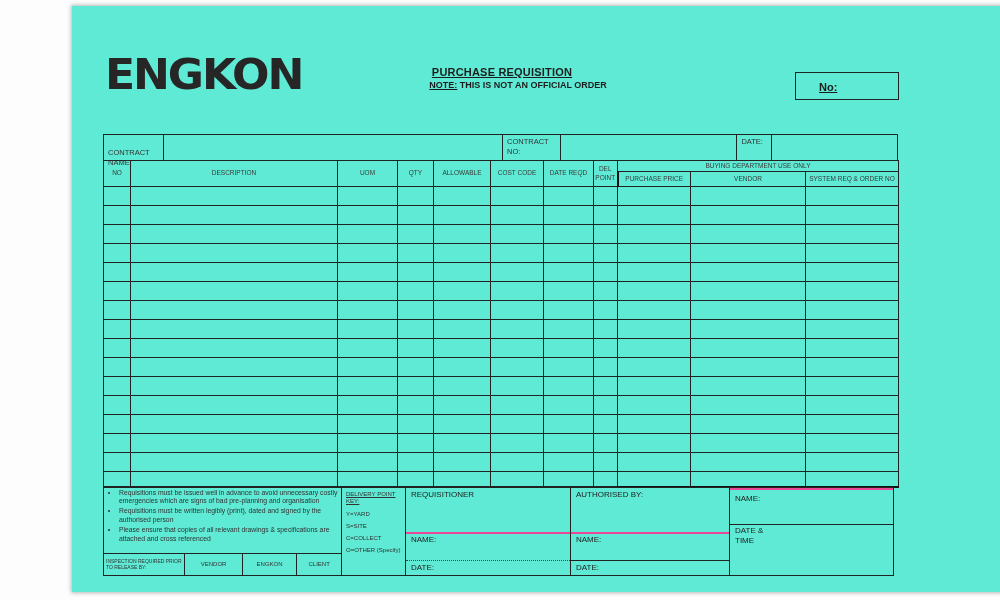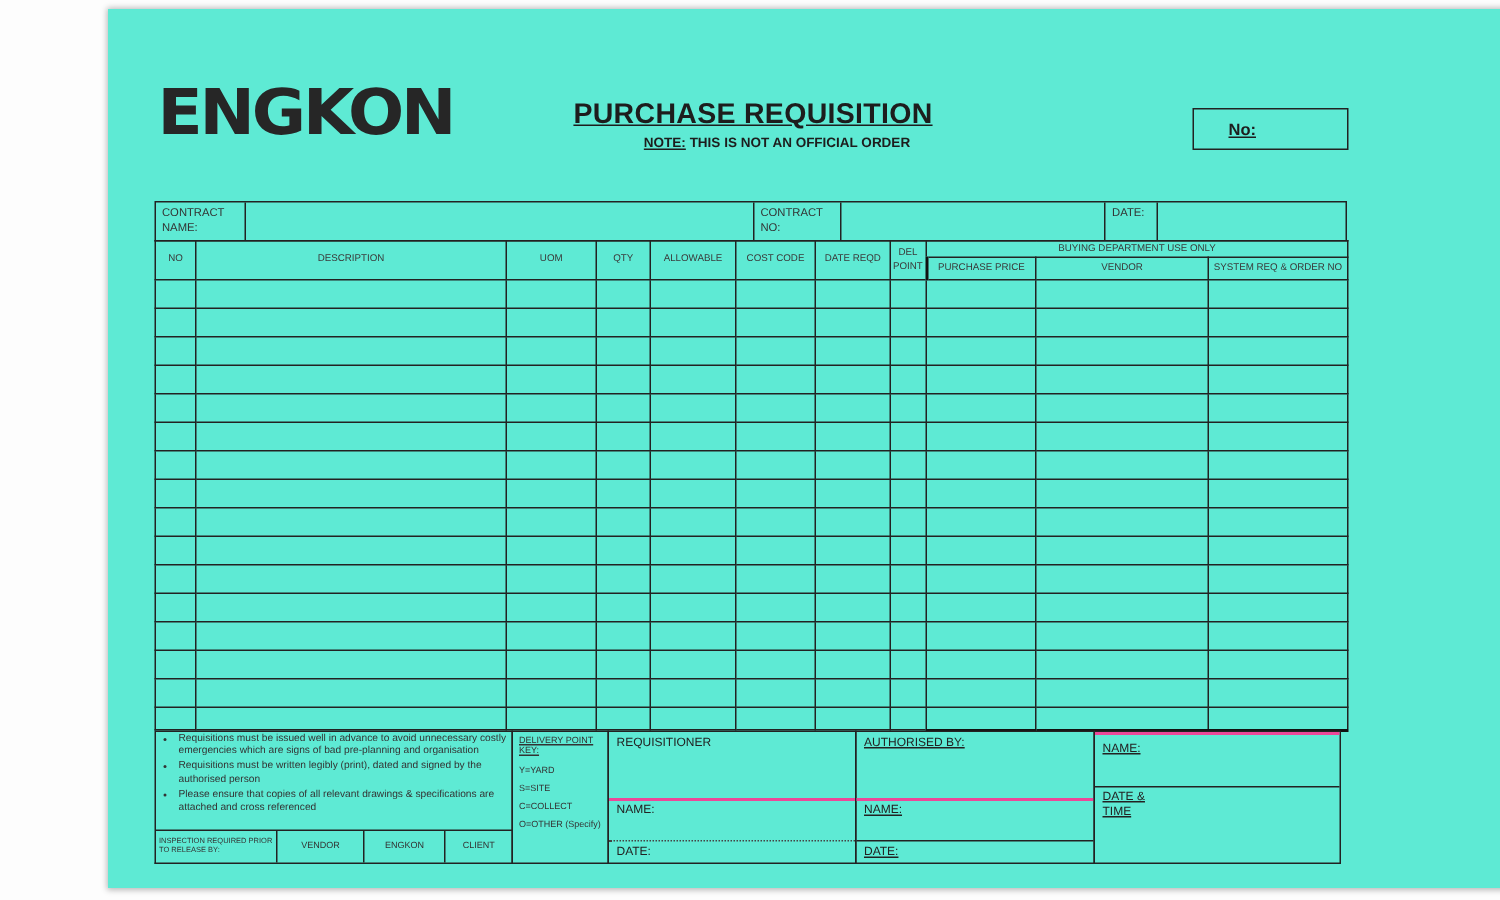--- a/index.html
+++ b/index.html
@@ -4,31 +4,31 @@
 <style>
   html,body{margin:0;padding:0;background:#fdfdfd;width:1000px;height:600px;overflow:hidden;
     font-family:"Liberation Sans","DejaVu Sans",sans-serif;color:#2b2b2b;}
   .page{position:absolute;left:72px;top:6px;width:970px;height:586px;background:#5eead4;
     box-shadow:0 0 4px 1px rgba(0,0,0,0.28);}
   
   .logo{position:absolute;left:33px;top:44px;font-size:42px;font-weight:900;
     letter-spacing:-2px;color:#262626;font-family:"DejaVu Sans","Liberation Sans",sans-serif;
     transform:scale(1.05,1.0);transform-origin:left top;}
   .title-block{position:absolute;left:260px;top:60px;width:340px;text-align:center;}
-  .main-title{font-size:19px;font-weight:bold;text-decoration:underline;letter-spacing:0.2px;color:#1d1d1d;}
+  .main-title{font-size:11px;font-weight:bold;text-decoration:underline;letter-spacing:0.2px;color:#1d1d1d;}
   .note-line{font-size:9px;font-weight:bold;margin-top:2px;color:#1d1d1d;}
   .note-label{text-decoration:underline;margin-left:32px;}
   .no-box{position:absolute;left:723px;top:66px;width:104px;height:28px;border:1.5px solid #222;
     box-sizing:border-box;padding:4px 0 0 7px;}
   .no-label{font-size:11px;font-weight:bold;text-decoration:underline;color:#1d1d1d;margin-left:16px;}
   
   .formwrap{position:absolute;left:31px;top:128px;width:795px;}
   .contract-row{display:flex;height:27px;border:1px solid #222;box-sizing:border-box;}
   .contract-row>div{box-sizing:border-box;border-left:1px solid #222;height:100%;}
-  .contract-row>div:first-child{border-left:none;}
+  .contract-row>div:first-child{border-left:none;margin-top:11px;}
   .c-label{font-size:7.5px;color:#333;padding:2px 0 0 4px;line-height:1.3;}
   
   table.grid{border-collapse:collapse;table-layout:fixed;width:795px;margin-top:-1px;}
   table.grid th,table.grid td{border:1px solid #222;padding:0;box-sizing:border-box;}
   table.grid th{font-size:6.5px;font-weight:normal;color:#3a3a3a;line-height:1.25;text-align:center;}
   th.buybar{height:11px;font-size:6px;border-left:2px solid #111;border-top:2px solid #111;}
   th.buycol{font-size:6px;height:15px;}
   th.buycol.first{border-left:2px solid #111;}
   th.sysreq{font-size:5.5px;}
   td.buy-left{border-left:2px solid #111;}
@@ -49,21 +49,21 @@
   .key-title{text-decoration:underline;margin-bottom:5px;line-height:1.3;}
   .key-item{margin-bottom:6px;}
   .sig-col{display:flex;flex-direction:column;padding:0;}
   .req-col{width:166px;}
   .auth-col{width:160px;}
   .buyer-col{width:165px;}
   .sig-main{height:46px;box-sizing:border-box;padding:2px 0 0 5px;font-size:8px;color:#222;}
   .sig-name{height:20px;box-sizing:border-box;border-top:2px solid #ec4899;padding:0 0 0 5px;font-size:8px;display:flex;align-items:center;color:#222;}
   .sig-date{height:23px;box-sizing:border-box;border-top:1px solid #222;padding:0 0 0 5px;font-size:8px;display:flex;align-items:center;color:#222;}
   .sig-date.dotted{border-top:1px dotted #444;}
-  .u{text-decoration:underline;}
+  .u{}
   .dt-wrap{display:inline-block;width:34px;line-height:1.15;}
 </style>
 </head>
 <body>
 
 <div class="page">
 
   <div class="logo">ENGKON</div>
 
   <div class="title-block">

